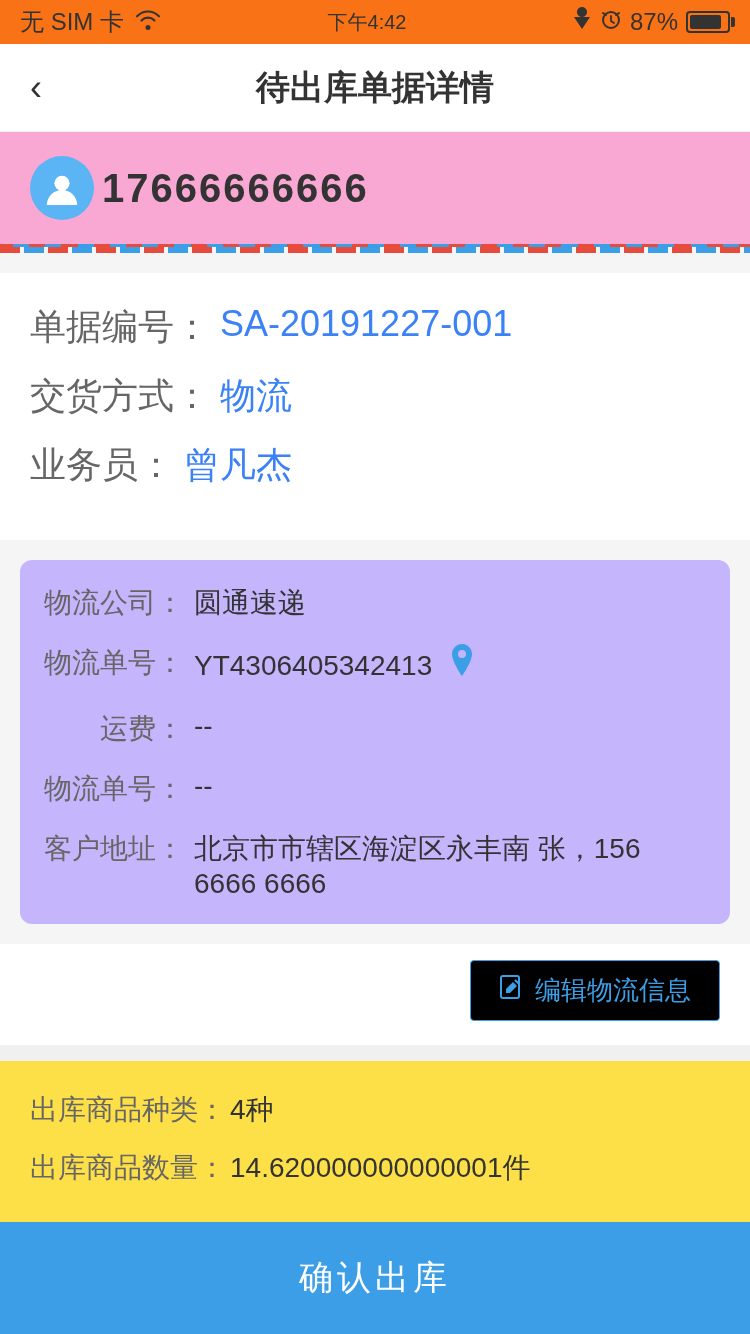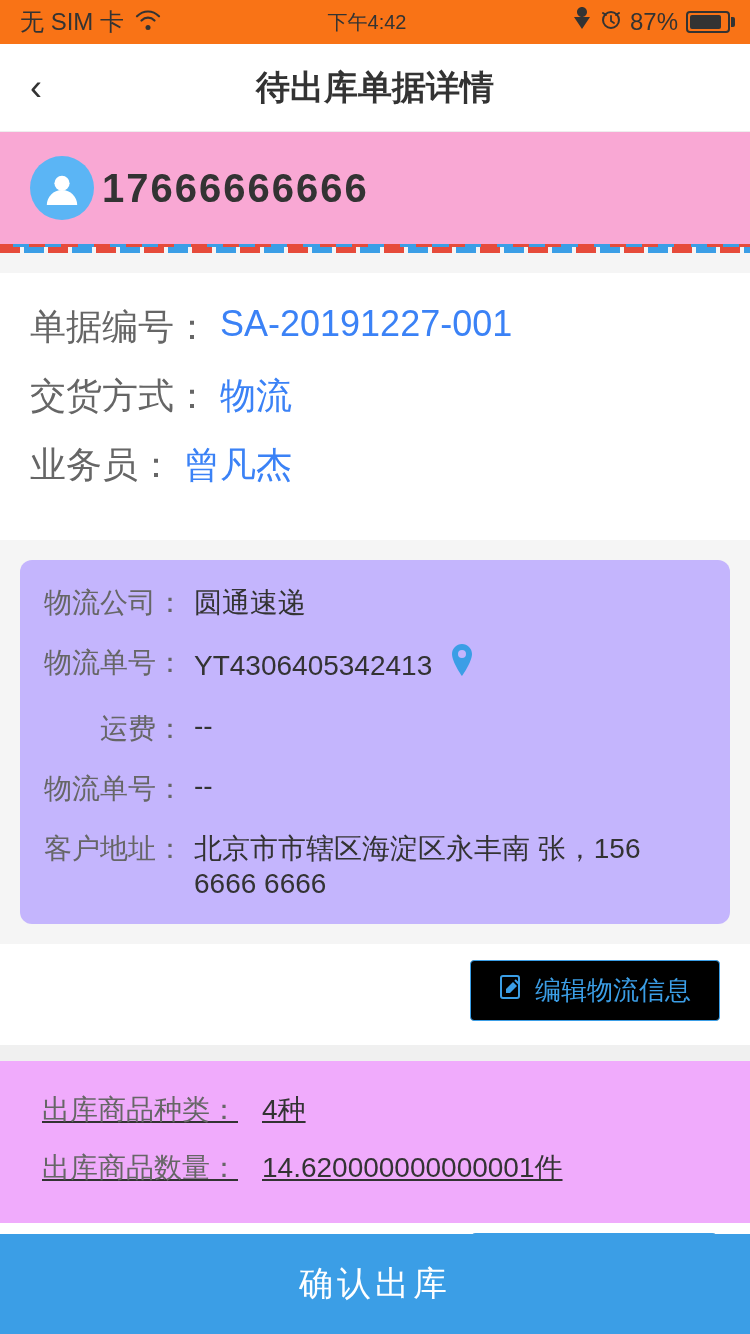--- a/index.html
+++ b/index.html
@@ -224,37 +224,35 @@
     }
 
     
     .section-separator {
       height: 16px;
       background: #f0f0f0;
     }
 
     
     .goods-section {
-      background: #f0abfc;
-      padding: 30px 30px 16px 42px;
-      text-decoration: underline;
+      background: #fde047;
+      padding: 30px 30px 16px 30px;
     }
     .goods-row {
       display: flex;
       align-items: center;
       margin-bottom: 20px;
       font-size: 28px;
     }
     .goods-label {
       color: #666;
       min-width: 200px;
     }
     .goods-value {
       color: #333;
-      margin-left: 20px;
     }
 
     
     .view-btn-row {
       display: flex;
       justify-content: flex-end;
       padding: 10px 30px 30px 30px;
       background: #fff;
     }
     .view-btn {
@@ -274,21 +272,21 @@
       height: 200px;
       background: #f5f5f5;
     }
 
     
     .confirm-btn-bar {
       position: fixed;
       bottom: 0;
       left: 0;
       width: 750px;
-      height: 100px;
+      height: 112px;
       background: #3b9ee6;
       display: flex;
       align-items: center;
       justify-content: center;
       cursor: pointer;
     }
     .confirm-btn-text {
       color: #fff;
       font-size: 34px;
       font-weight: 500;

